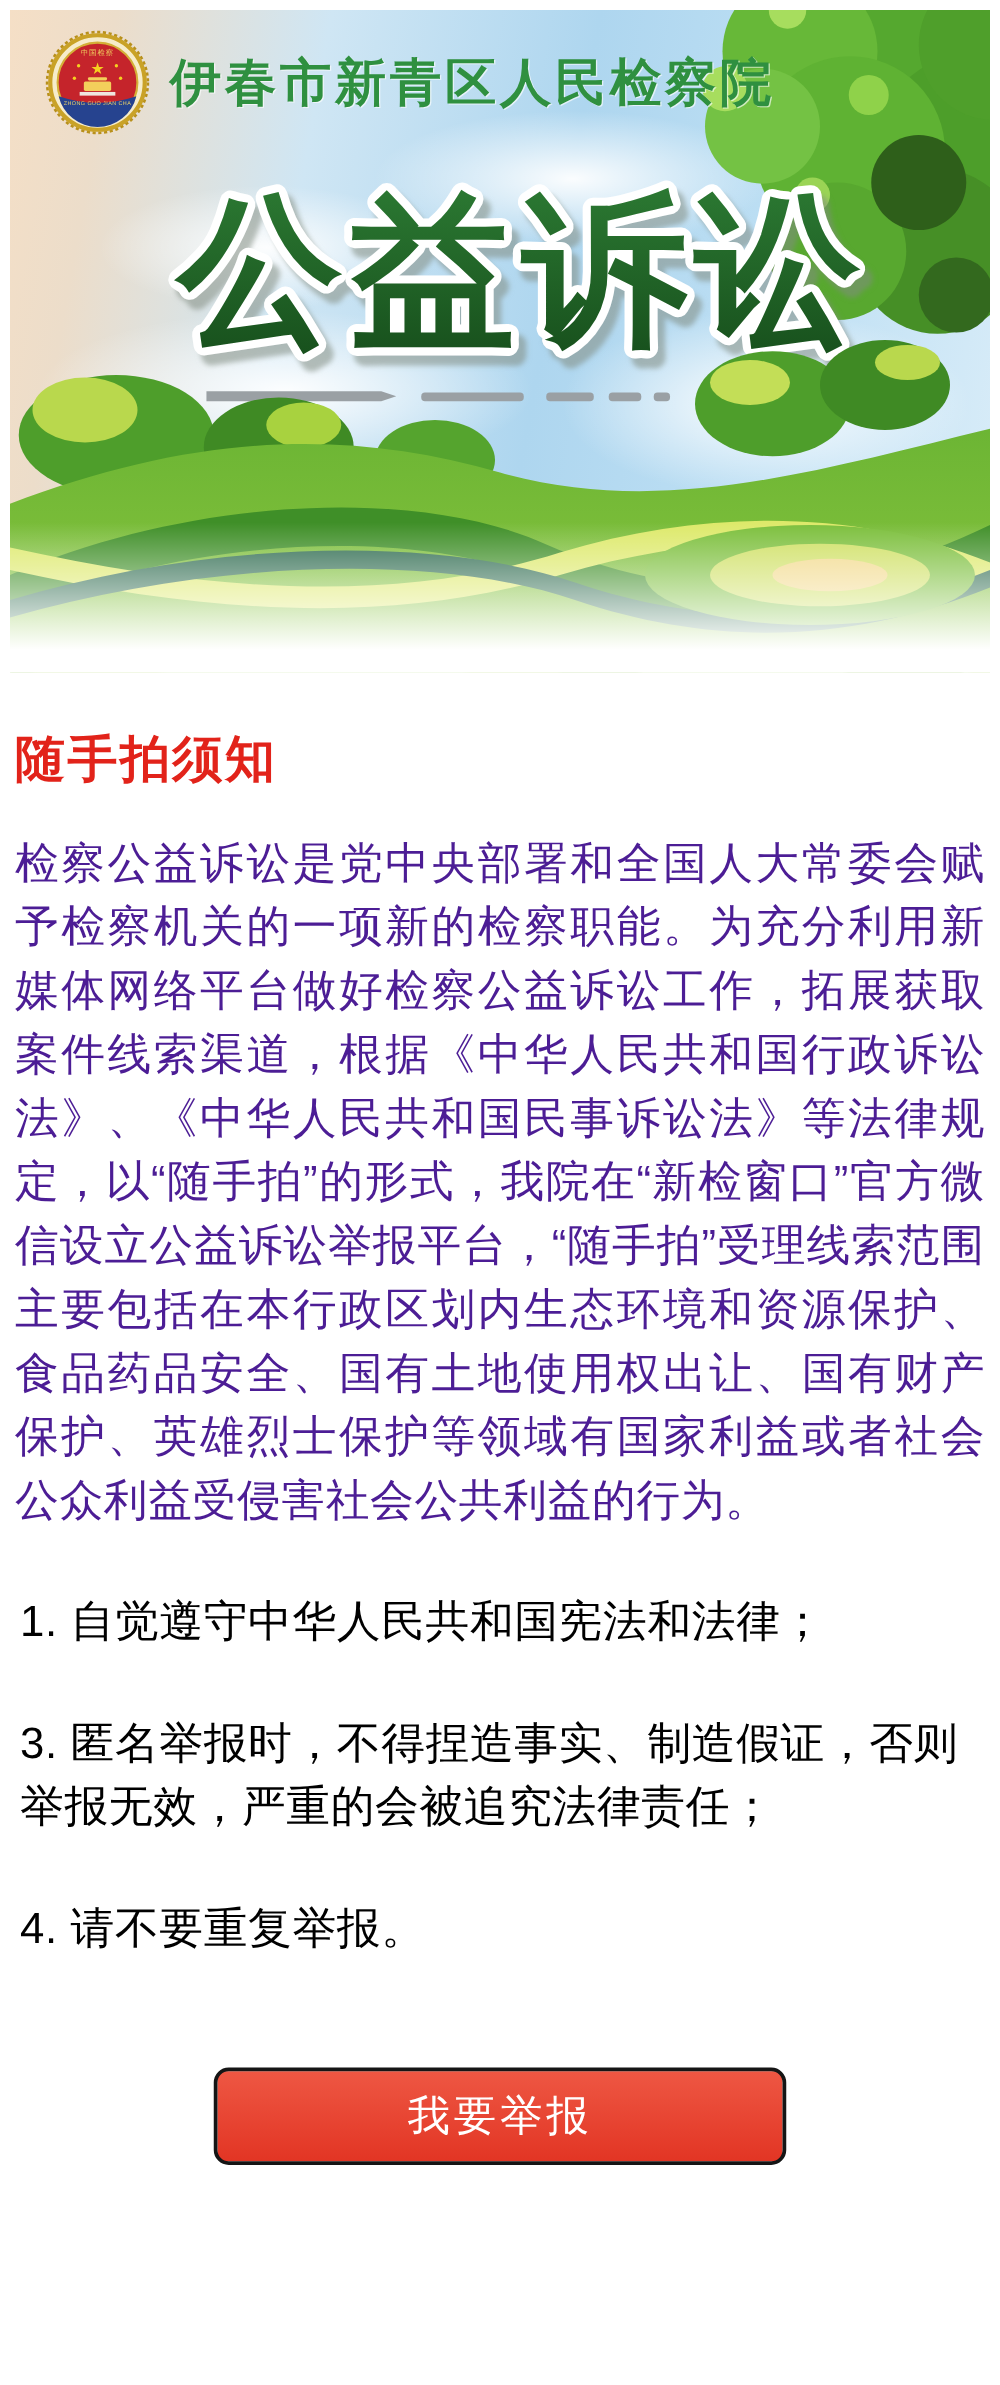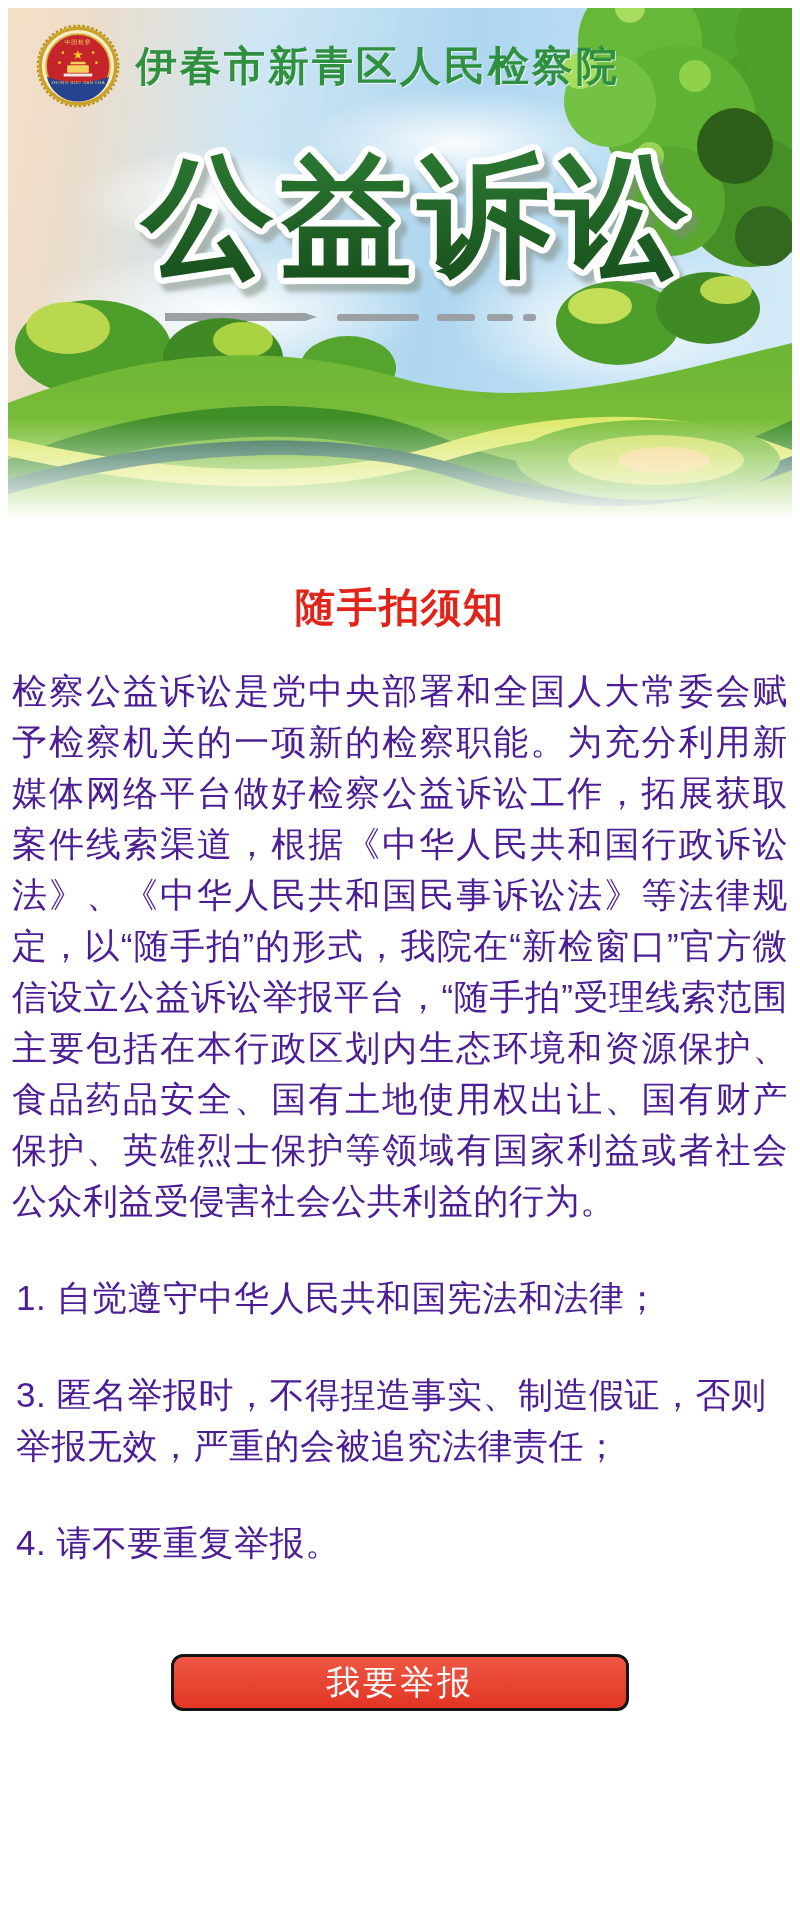--- a/index.html
+++ b/index.html
@@ -23,27 +23,27 @@
   .org-name{font-size:41px;font-weight:700;color:#2f9040;letter-spacing:3px;
     text-shadow:1px 1px 0 rgba(255,255,255,.65);white-space:nowrap;font-family:Liberation Mono, monospace;}
   .main-title{position:absolute;left:18px;top:116px;width:100%;text-align:center;}
   .main-title svg{filter:drop-shadow(6px 8px 2px rgba(130,140,130,.55));}
   .title-underline{position:absolute;left:50%;top:300px;transform:translateX(-50%);}
   .grass{position:absolute;left:0;bottom:0;}
   .grass-fade{position:absolute;left:0;right:0;bottom:0;height:120px;
     background:linear-gradient(rgba(255,255,255,0),#ffffff 85%);}
   
   .content{padding:0 12px;}
-  .notice-heading{margin:42px 0 0;text-align:center;font-size:40px;font-weight:700;color:#e2231a;letter-spacing:2px;}
+  .notice-heading{margin:42px 0 0;text-align:left;font-size:40px;font-weight:700;color:#e2231a;letter-spacing:2px;}
   .intro{margin:30px 0 0;font-size:35px;line-height:51px;letter-spacing:.5px;color:#4c1d95;text-align:justify;}
   .rules{margin-top:46px;}
-  .rule{margin:0 0 46px;font-size:35px;line-height:51px;letter-spacing:.5px;color:#4c1d95;padding-left:4px;}
+  .rule{margin:0 0 46px;font-size:35px;line-height:51px;letter-spacing:.5px;color:#000000;padding-left:4px;}
   
   .button-row{text-align:center;margin:86px 0 22px;}
-  .report-btn{display:inline-block;width:458px;height:57px;cursor:pointer;
+  .report-btn{display:inline-block;width:458px;height:78px;cursor:pointer;
     background:linear-gradient(#ee5743,#e23524);
     border:3px solid #151515;border-radius:12px;
     color:#ffffff;font-size:34px;letter-spacing:3px;
     font-family:"Liberation Sans","DejaVu Sans",sans-serif;}
 </style>
 </head>
 <body>
 
 <div class="banner">
   <div class="sky"></div>

